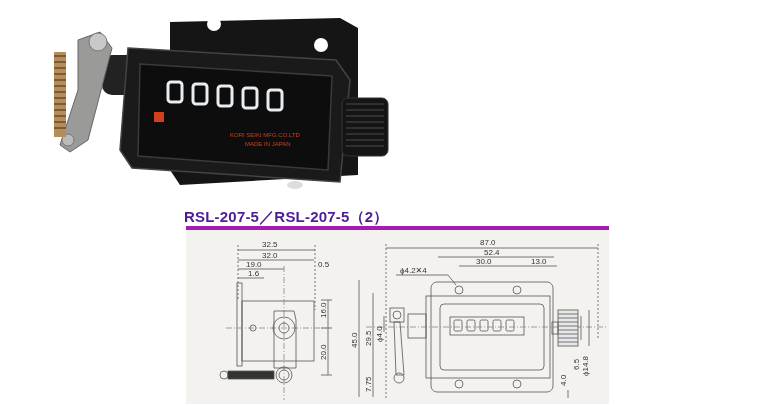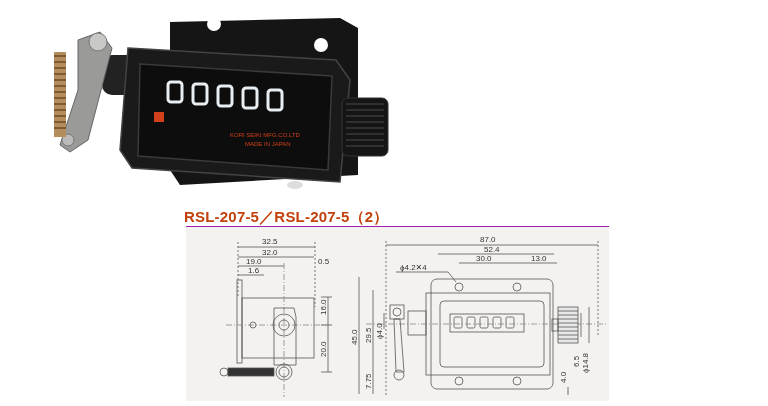--- a/index.html
+++ b/index.html
@@ -2,26 +2,26 @@
 <html><head>
   <meta charset="utf-8">
   <style>
     html, body { margin: 0; padding: 0; }
     body {
       width: 768px; height: 406px; background: #ffffff; position: relative; overflow: hidden;
       font-family: "Liberation Sans", sans-serif;
     }
     .photo { position: absolute; left: 40px; top: 0; width: 360px; height: 210px; }
     .title {
-      position: absolute; left: 184px; top: 208px; font-weight: bold; font-size: 15px; color: #c2410c;
+      position: absolute; left: 184px; top: 208px; font-weight: bold; font-size: 15px; color: #4c1d95;
       letter-spacing: 0.2px; white-space: nowrap;
     }
     .panel {
       position: absolute; left: 186px; top: 226px; width: 423px; height: 174px; background: #f4f2ef;
-      border-top: 1px solid #a21caf;
+      border-top: 4px solid #a21caf;
     }
     .panel svg { position: absolute; left: 0; top: 0; }
     .dim { font-family: "Liberation Sans", sans-serif; font-size: 8px; fill: #333; }
   </style>
 </head>
 <body>
 
 <div class="photo">
   <svg width="360" height="210" viewBox="0 0 360 210">
 

